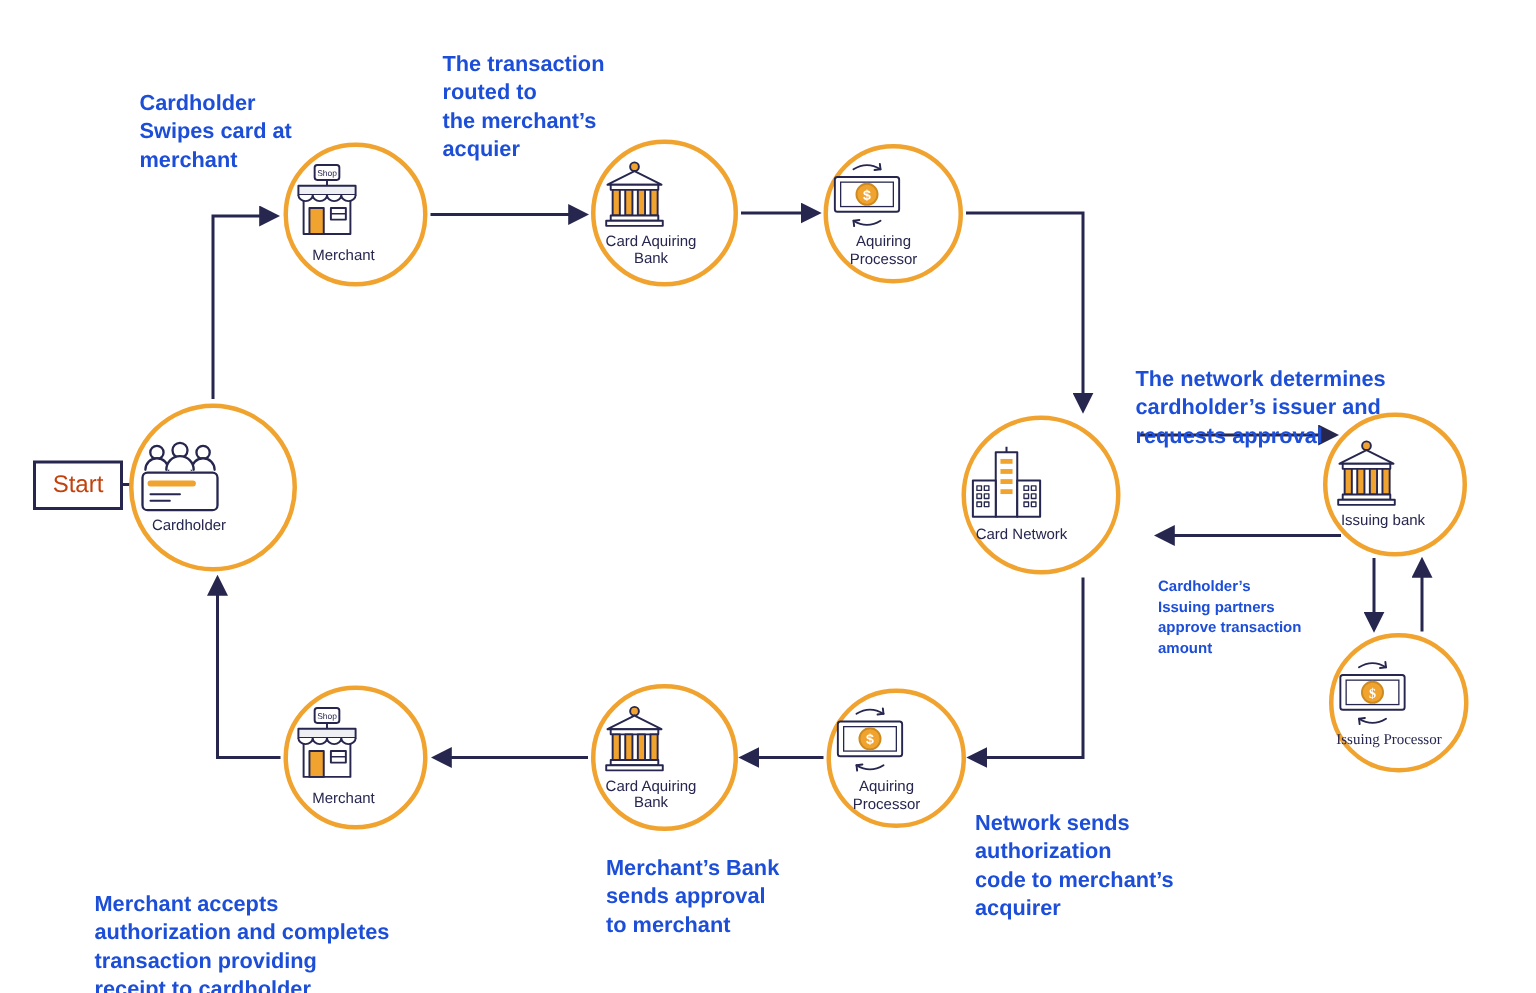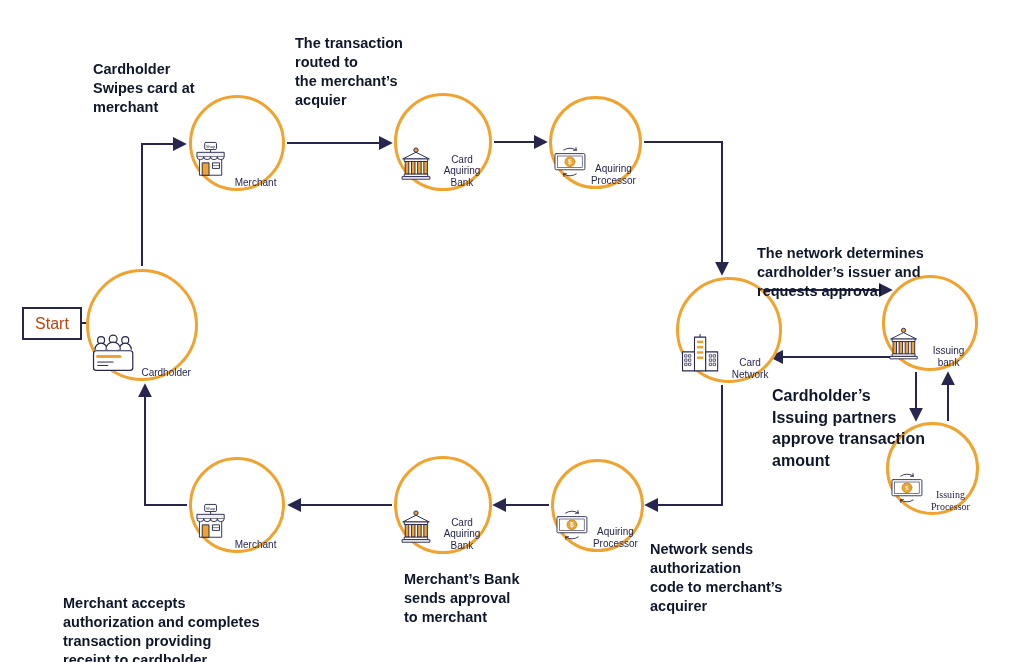--- a/index.html
+++ b/index.html
@@ -2,37 +2,37 @@
 <html><head>
 <meta charset="utf-8">
 <style>
   * { margin:0; padding:0; box-sizing:border-box; }
   html,body { background:#ffffff; font-family:"Liberation Sans", sans-serif; }
   #stage { position:relative; width:1024px; height:662px; background:#ffffff; overflow:hidden; }
 
   #arrows { position:absolute; left:0; top:0; width:1024px; height:662px; }
 
   .node { position:absolute; border:3px solid #F0A32F; border-radius:50%; background:#fff;
-          display:flex; align-items:flex-end; justify-content:center; z-index:2; }
+          display:flex; flex-direction:column; align-items:flex-start; justify-content:center; z-index:2; }
   .node .label { color:#26264F; font-size:10px; line-height:1.15; text-align:center; width:74px; margin-top:2px; }
 
   .n-cardholder      { left:86px;  top:269px; width:112px; height:112px; }
   .n-merchant-top    { left:189px; top:95px;  width:96px;  height:96px; }
   .n-bank-top        { left:394px; top:93px;  width:98px;  height:98px; }
   .n-proc-top        { left:549px; top:96px;  width:93px;  height:93px; }
-  .n-network         { left:676px; top:277px; width:106px; height:106px; }
+  .n-network         { left:641px; top:277px; width:106px; height:106px; }
   .n-issuing-bank    { left:882px; top:275px; width:96px;  height:96px; }
   .n-issuing-proc    { left:886px; top:422px; width:93px;  height:93px;font-family:Liberation Serif, serif; }
   .n-proc-bottom     { left:551px; top:459px; width:93px;  height:93px; }
   .n-bank-bottom     { left:394px; top:456px; width:98px;  height:98px; }
   .n-merchant-bottom { left:189px; top:457px; width:96px;  height:96px; }
 
-  .annotation { position:absolute; color:#0f172a; font-weight:700; font-size:14.5px;
+  .annotation { position:absolute; color:#1d4ed8; font-weight:700; font-size:14.5px;
                 line-height:1.3; white-space:pre-line; z-index:3; }
-  .annotation.small { font-size:16px; line-height:1.35; }
+  .annotation.small { font-size:10px; line-height:1.35; }
 
   #start-box { position:absolute; left:22px; top:307px; width:60px; height:33px;
                border:2px solid #26264F; background:#fff; display:flex; align-items:center;
                justify-content:center; color:#c2410c; font-size:16px; z-index:2; }
   svg.icon { display:block; }
 </style>
 </head>
 <body>
 
 <div id="stage">

